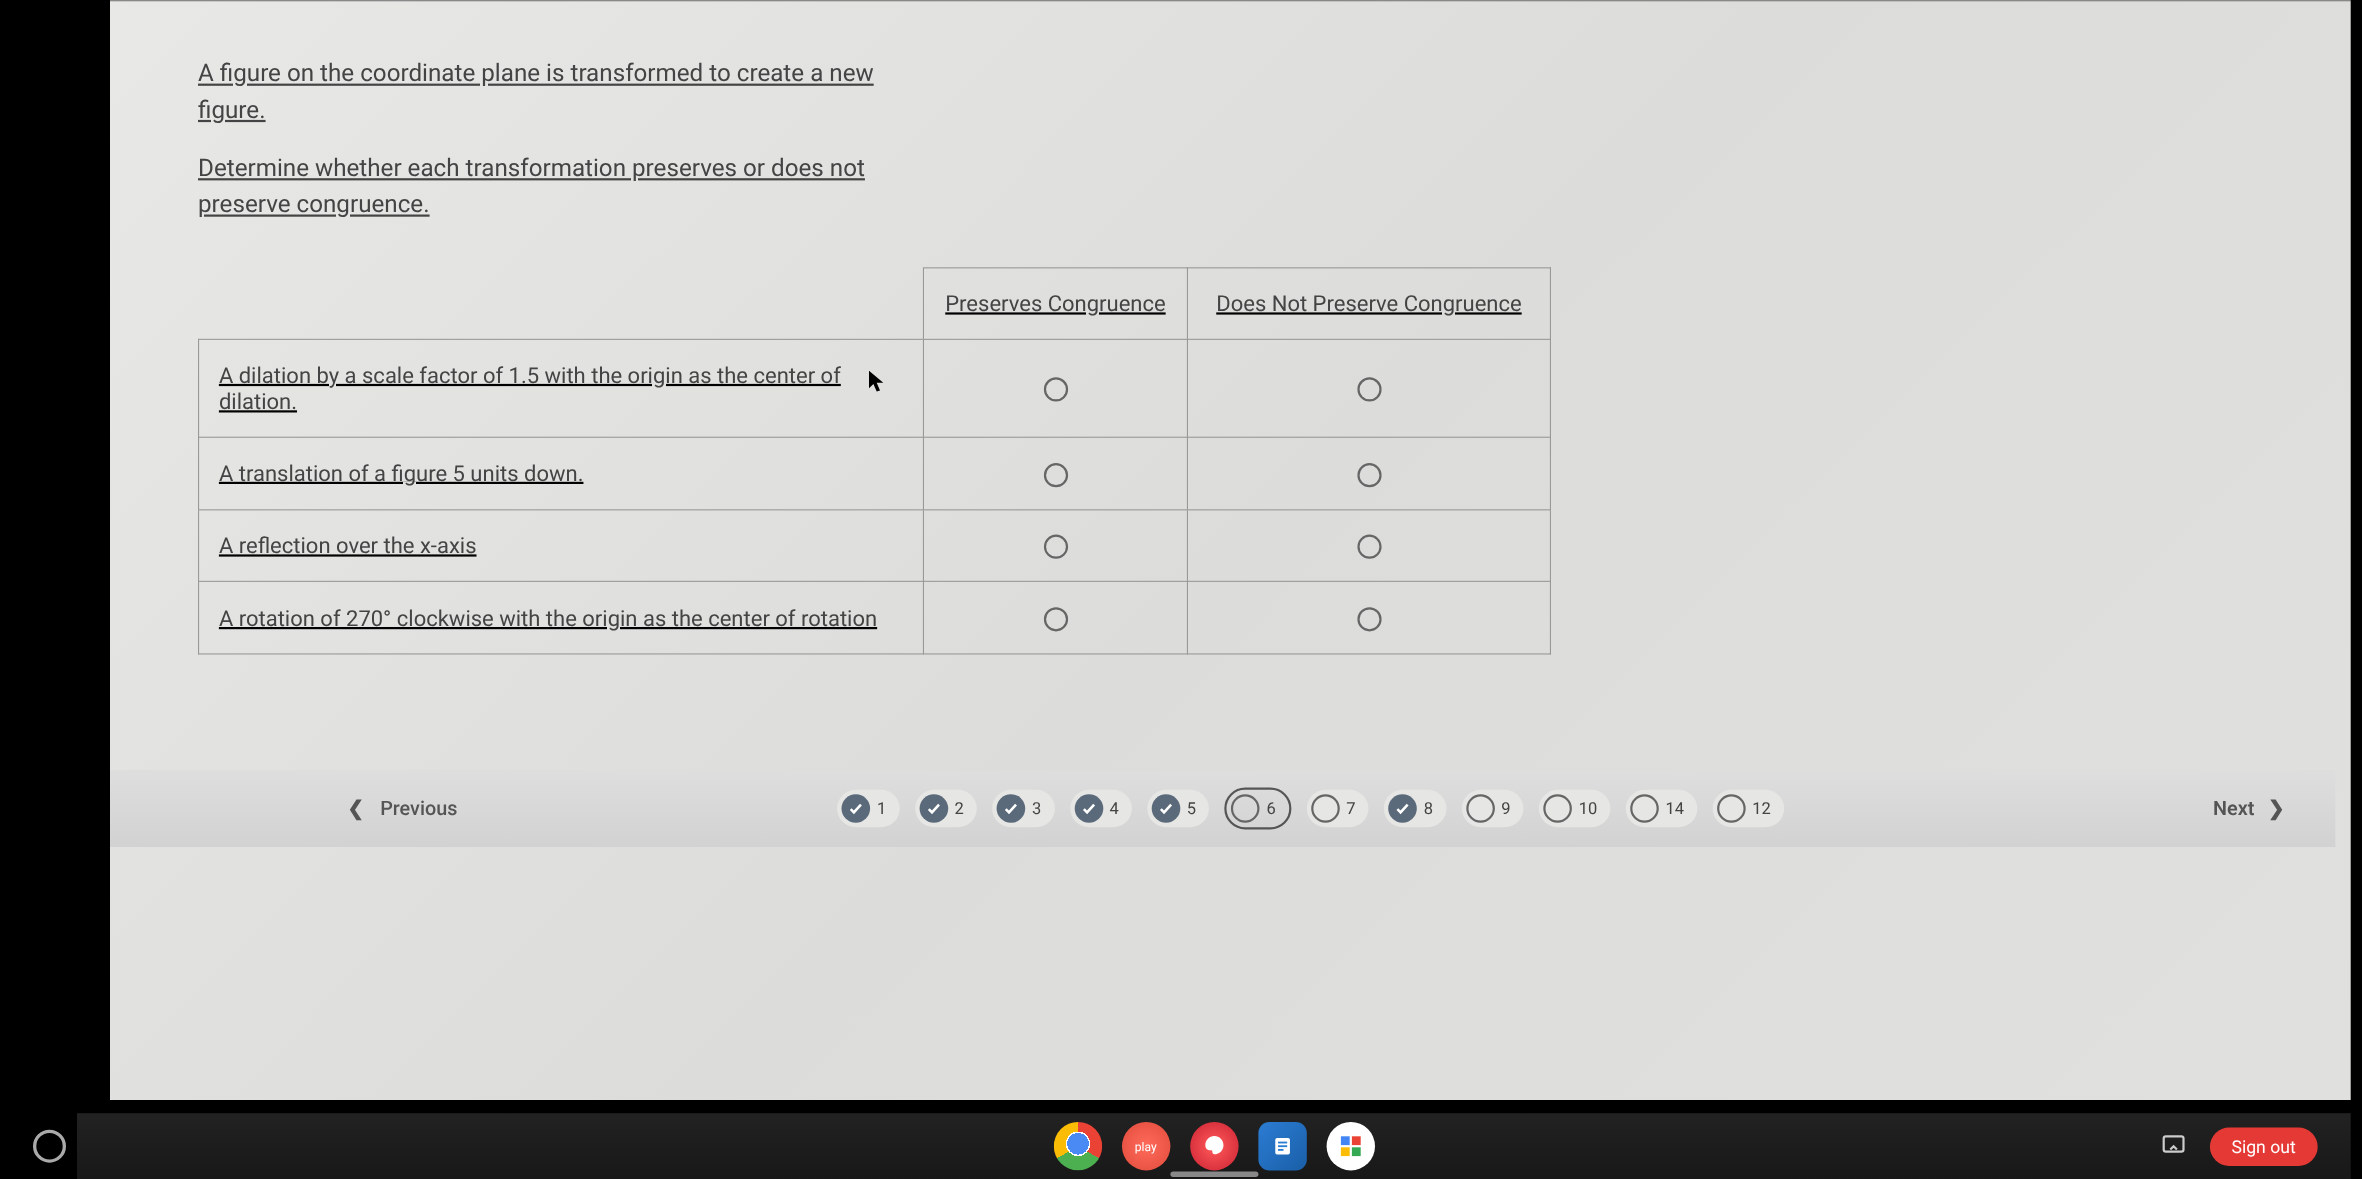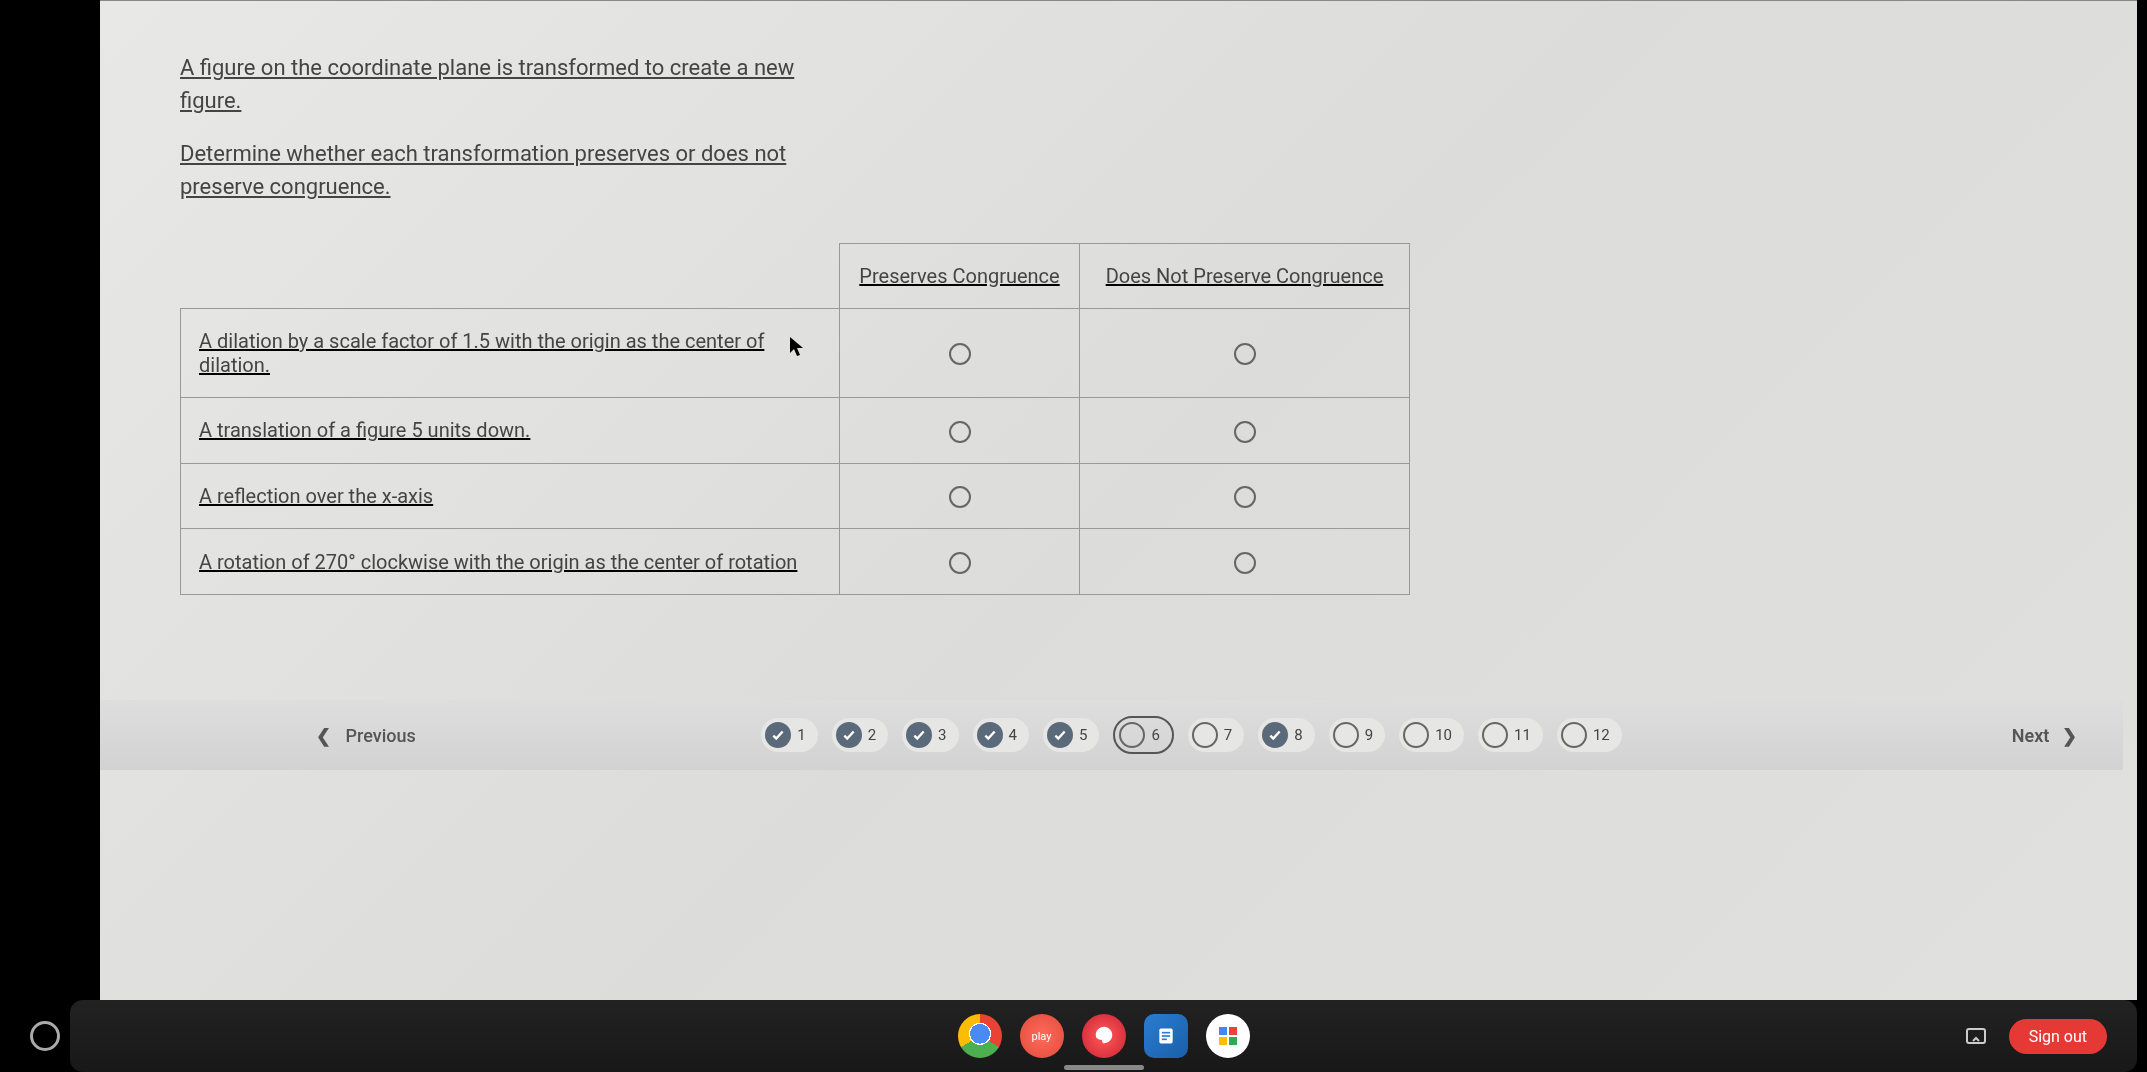--- a/index.html
+++ b/index.html
@@ -138,26 +138,25 @@
     color: #444;
   }
   .check-svg { width: 14px; height: 14px; }
 
   
   .taskbar {
     position: absolute;
     left: 70px;
     right: 10px;
     bottom: 0;
-    height: 72px;
+    height: 60px;
     background: linear-gradient(180deg, #222 0%, #181818 100%);
     display: flex;
     align-items: center;
     padding: 0 30px;
-    border-radius: 13px;
   }
   .tb-left-circle {
     width: 30px; height: 30px;
     border: 3px solid #aaa;
     border-radius: 50%;
     position: absolute;
     left: -40px;
   }
   .tb-center {
     position: absolute;
@@ -189,21 +188,21 @@
     left:50%;
     transform:translateX(-50%);
     width:80px;height:5px;
     background:#888;border-radius:3px;
   }
   .tb-right {
     position: absolute;
     right: 30px;
     display: flex;
     gap: 18px;
-    align-items: center;
+    align-items: flex-start;
   }
   .tb-box-icon {
     width: 30px; height: 30px;
     color: #ccc;
     cursor: pointer;
     display:flex;align-items:center;justify-content:center;
   }
   .signout-btn {
     background: #e53935;
     color: #fff;
@@ -329,21 +328,21 @@
       <div class="q-chip">
         <div class="q-icon open"></div>
         <span class="q-num">9</span>
       </div>
       <div class="q-chip">
         <div class="q-icon open"></div>
         <span class="q-num">10</span>
       </div>
       <div class="q-chip">
         <div class="q-icon open"></div>
-        <span class="q-num">11</span>
+        <span class="q-num">14</span>
       </div>
       <div class="q-chip">
         <div class="q-icon open"></div>
         <span class="q-num">12</span>
       </div>
     </div>
 
   <div class="nav-next">
     <span>Next</span>
     <span style="margin-left:8px;font-weight:bold;">❯</span>

